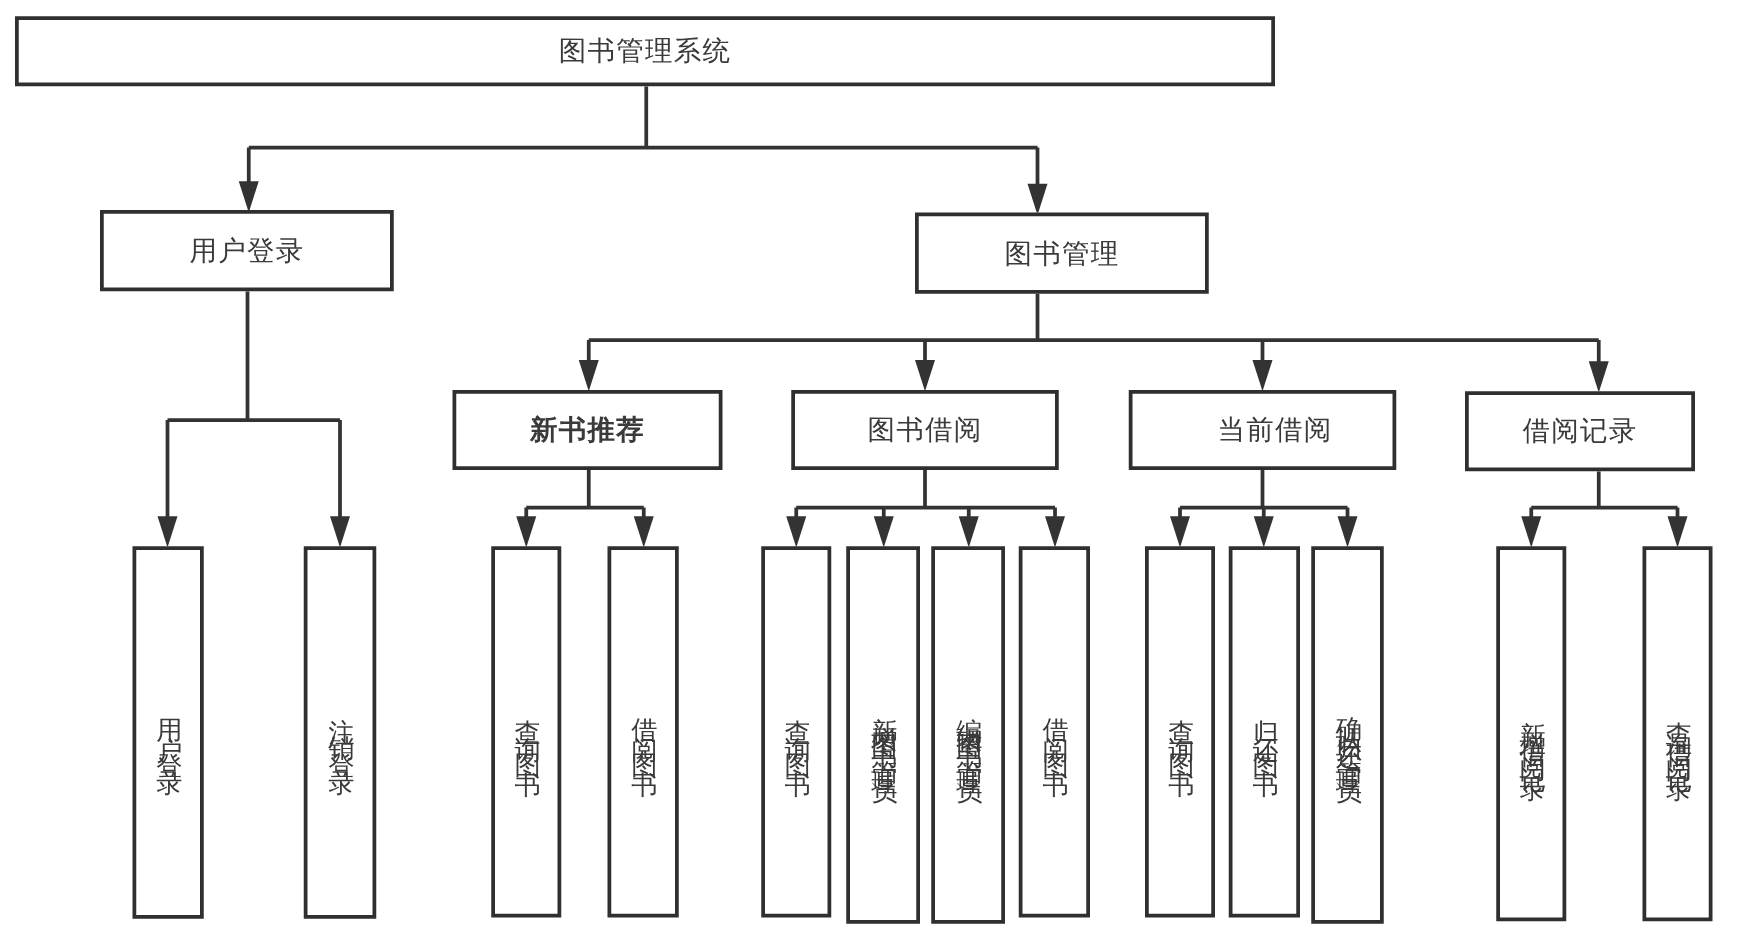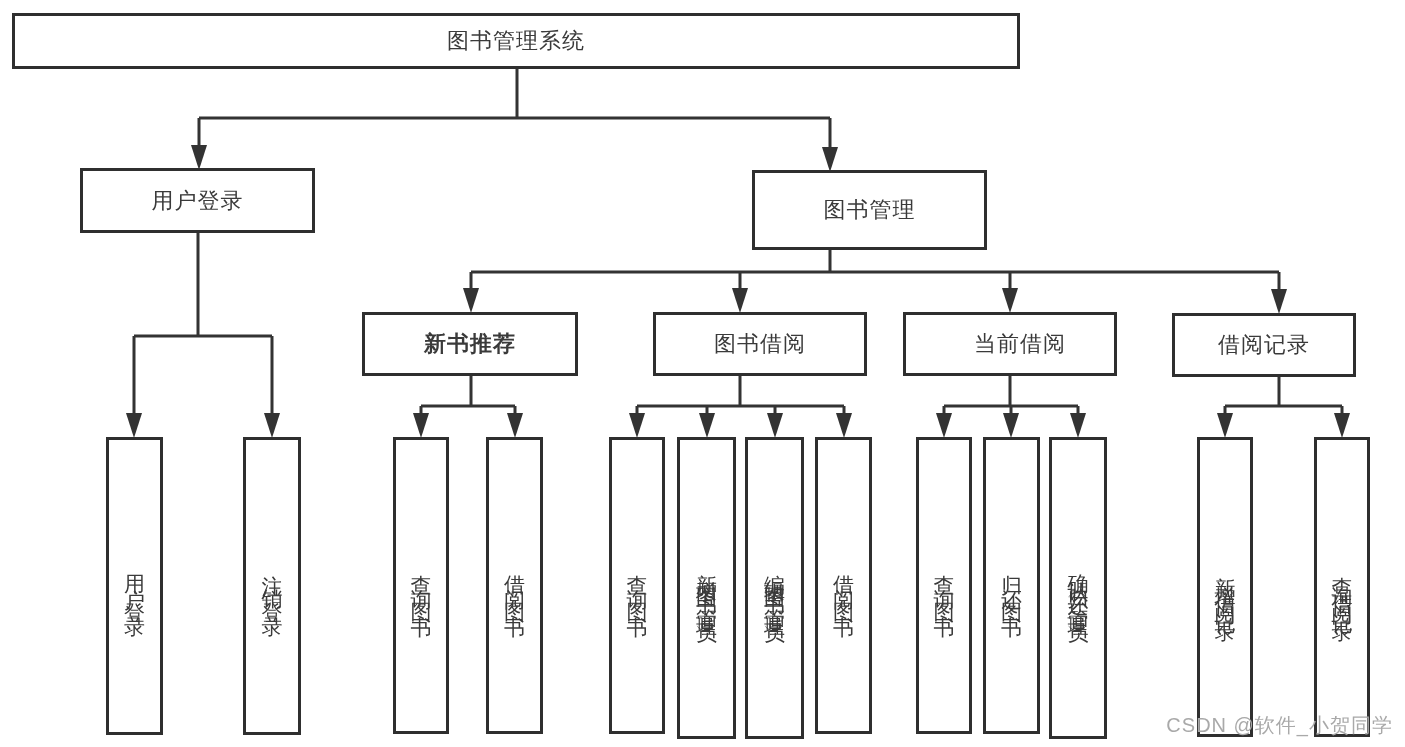--- a/index.html
+++ b/index.html
@@ -107,24 +107,24 @@
     <g>
       <path d="M1279 377 V406 M1225 406 H1342 M1225 406 V416 M1342 406 V416"></path>
       <polygon points="1217,413 1233,413 1225,438"></polygon>
       <polygon points="1334,413 1350,413 1342,438"></polygon>
     </g>
   </svg>
 
   <div class="node h" style="left:12px; top:13px; width:1008px; height:56px;">图书管理系统</div>
 
   <div class="node h" style="left:80px; top:168px; width:235px; height:65px;">用户登录</div>
-  <div class="node h" style="left:752px; top:170px; width:235px; height:80px;">图书管理</div>
+  <div class="node h" style="left:732px; top:170px; width:235px; height:65px;">图书管理</div>
 
   <div class="node h" style="left:362px; top:312px; width:216px; height:64px;font-weight:bold;">新书推荐</div>
-  <div class="node h" style="left:653px; top:312px; width:214px; height:64px;">图书借阅</div>
+  <div class="node h" style="left:633px; top:312px; width:214px; height:64px;">图书借阅</div>
   <div class="node h" style="left:903px; top:312px; width:214px; height:64px;padding-left:20px;">当前借阅</div>
   <div class="node h" style="left:1172px; top:313px; width:184px; height:64px;">借阅记录</div>
 
   <div class="node v ls4" style="left:106px; top:437px; width:57px; height:298px;">用户登录</div>
   <div class="node v ls4" style="left:243px; top:437px; width:58px; height:298px;">注销登录</div>
 
   <div class="node v ls4" style="left:393px; top:437px; width:56px; height:297px;">查询图书</div>
   <div class="node v ls4" style="left:486px; top:437px; width:57px; height:297px;">借阅图书</div>
 
   <div class="node v ls4" style="left:609px; top:437px; width:56px; height:297px;">查询图书</div>
@@ -132,15 +132,14 @@
   <div class="node v ls9" style="left:745px; top:437px; width:59px; height:302px;">编辑图书（管理员）</div>
   <div class="node v ls4" style="left:815px; top:437px; width:57px; height:297px;">借阅图书</div>
 
   <div class="node v ls4" style="left:916px; top:437px; width:56px; height:297px;">查询图书</div>
   <div class="node v ls4" style="left:983px; top:437px; width:57px; height:297px;">归还图书</div>
   <div class="node v ls9" style="left:1049px; top:437px; width:58px; height:302px;">确认归还（管理员）</div>
 
   <div class="node v ls6" style="left:1197px; top:437px; width:56px; height:300px;">新增借阅记录</div>
   <div class="node v ls6" style="left:1314px; top:437px; width:56px; height:300px;">查询借阅记录</div>
 
-  <div class="watermark">CSDN @软件_小贺同学</div>
 
 </div>
 
 </body></html>

